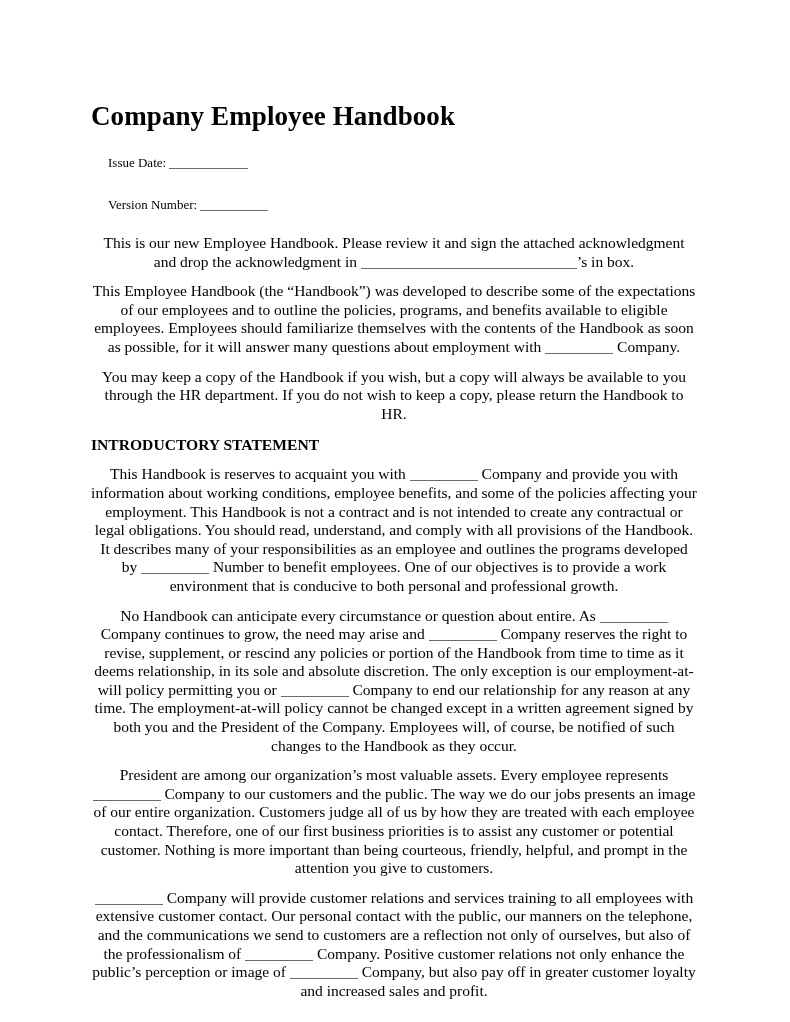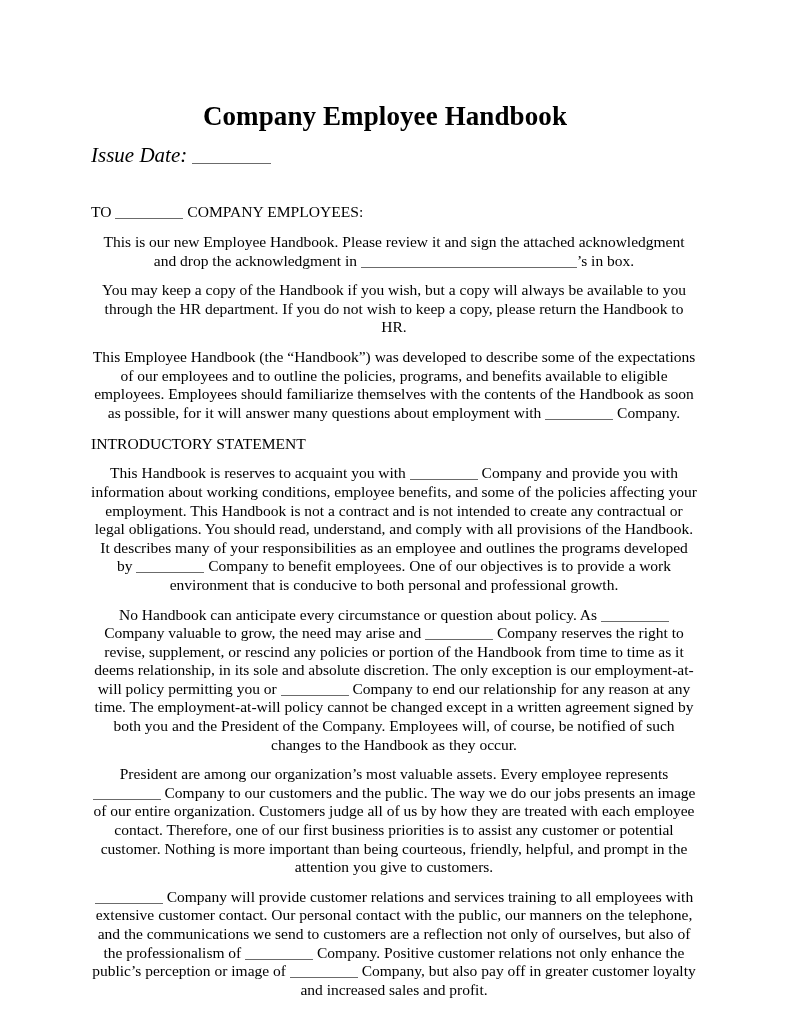--- a/index.html
+++ b/index.html
@@ -27,33 +27,32 @@
     position: absolute;
     left: 91px;
     top: 99px;
     width: 606px;
   }
 
   .doc-title {
     font-size: 27px;
     font-weight: bold;
     line-height: 34px;
-    text-align: right;
+    text-align: left;
     margin: 0 0 10px 0;
     padding-right: 130px;
     letter-spacing: 0.1px;
     white-space: nowrap;
   }
 
   .meta-line {
-    font-size: 21px;
+    font-size: 13px;
     line-height: 25px;
-    margin: 0;
+    margin: 17px;
     white-space: nowrap;
-    font-style: italic;
   }
 
   .addressee {
     font-size: 15.6px;
     line-height: 20px;
     margin: 34px 0 0 0;
     white-space: nowrap;
   }
 
   p.para {
@@ -61,21 +60,21 @@
     line-height: 18.6px;
     margin: 11px 0 0 0;
     text-align: center;
     text-justify: inter-word;
     hyphens: none;
   }
 
   .section-heading {
     font-size: 15.6px;
     line-height: 19px;
-    font-weight: normal;
+    font-weight: bold;
     margin: 12px 0 0 0;
     white-space: nowrap;
   }
 
   
   .blank {
     display: inline-block;
     border-bottom: 1px solid #6b6b6b;
     vertical-align: -2px;
     height: 13px;
@@ -91,56 +90,55 @@
 <div class="page">
   <div class="doc-body">
 
     <h1 class="doc-title">Company Employee Handbook</h1>
 
     <p class="meta-line">
       <span>Issue Date:</span>
       <span class="blank blank-date"></span>
     </p>
 
+    <p class="meta-line">
+      <span>Version Number:</span>
+      <span class="blank blank-ver"></span>
+    </p>
 
-    <p class="addressee">
-      <span>TO</span>
-      <span class="blank blank-sm"></span>
-      <span>COMPANY EMPLOYEES:</span>
-    </p>
 
     <p class="para">
       <span>This is our new Employee Handbook. Please review it and sign the attached acknowledgment and drop the acknowledgment in</span>
       <span class="blank blank-lg"></span><span>’s in box.</span>
     </p>
 
     <p class="para">
-      <span>You may keep a copy of the Handbook if you wish, but a copy will always be available to you through the HR department. If you do not wish to keep a copy, please return the Handbook to HR.</span>
+      <span>This Employee Handbook (the “Handbook”) was developed to describe some of the expectations of our employees and to outline the policies, programs, and benefits available to eligible employees. Employees should familiarize themselves with the contents of the Handbook as soon as possible, for it will answer many questions about employment with</span>
+      <span class="blank blank-sm"></span>
+      <span>Company.</span>
     </p>
 
     <p class="para">
-      <span>This Employee Handbook (the “Handbook”) was developed to describe some of the expectations of our employees and to outline the policies, programs, and benefits available to eligible employees. Employees should familiarize themselves with the contents of the Handbook as soon as possible, for it will answer many questions about employment with</span>
-      <span class="blank blank-sm"></span>
-      <span>Company.</span>
+      <span>You may keep a copy of the Handbook if you wish, but a copy will always be available to you through the HR department. If you do not wish to keep a copy, please return the Handbook to HR.</span>
     </p>
 
     <p class="section-heading">INTRODUCTORY STATEMENT</p>
 
     <p class="para">
       <span>This Handbook is reserves to acquaint you with</span>
       <span class="blank blank-sm"></span>
       <span>Company and provide you with information about working conditions, employee benefits, and some of the policies affecting your employment. This Handbook is not a contract and is not intended to create any contractual or legal obligations. You should read, understand, and comply with all provisions of the Handbook. It describes many of your responsibilities as an employee and outlines the programs developed by</span>
       <span class="blank blank-sm"></span>
-      <span>Company to benefit employees. One of our objectives is to provide a work environment that is conducive to both personal and professional growth.</span>
+      <span>Number to benefit employees. One of our objectives is to provide a work environment that is conducive to both personal and professional growth.</span>
     </p>
 
     <p class="para">
-      <span>No Handbook can anticipate every circumstance or question about policy. As</span>
+      <span>No Handbook can anticipate every circumstance or question about entire. As</span>
       <span class="blank blank-sm"></span>
-      <span>Company valuable to grow, the need may arise and</span>
+      <span>Company continues to grow, the need may arise and</span>
       <span class="blank blank-sm"></span>
       <span>Company reserves the right to revise, supplement, or rescind any policies or portion of the Handbook from time to time as it deems relationship, in its sole and absolute discretion. The only exception is our employment-at-will policy permitting you or</span>
       <span class="blank blank-sm"></span>
       <span>Company to end our relationship for any reason at any time. The employment-at-will policy cannot be changed except in a written agreement signed by both you and the President of the Company. Employees will, of course, be notified of such changes to the Handbook as they occur.</span>
     </p>
 
     <p class="para">
       <span>President are among our organization’s most valuable assets. Every employee represents</span>
       <span class="blank blank-sm"></span>
       <span>Company to our customers and the public. The way we do our jobs presents an image of our entire organization. Customers judge all of us by how they are treated with each employee contact. Therefore, one of our first business priorities is to assist any customer or potential customer. Nothing is more important than being courteous, friendly, helpful, and prompt in the attention you give to customers.</span>

